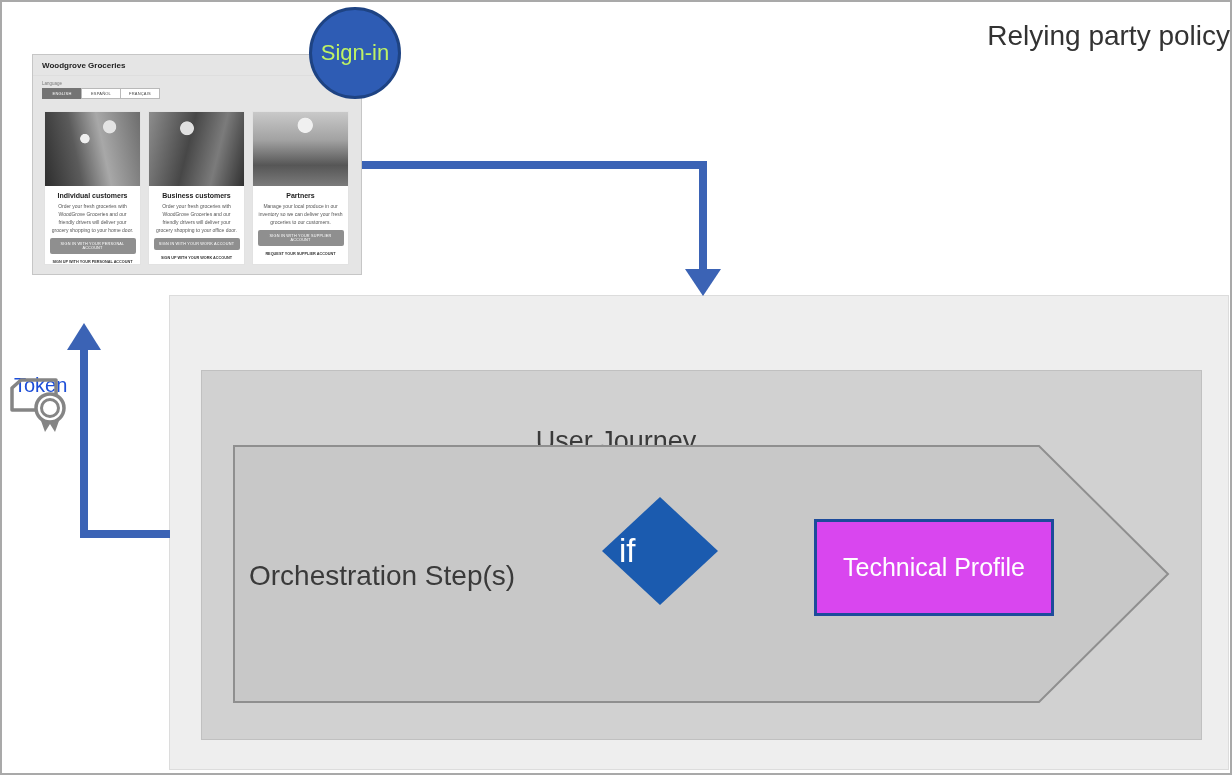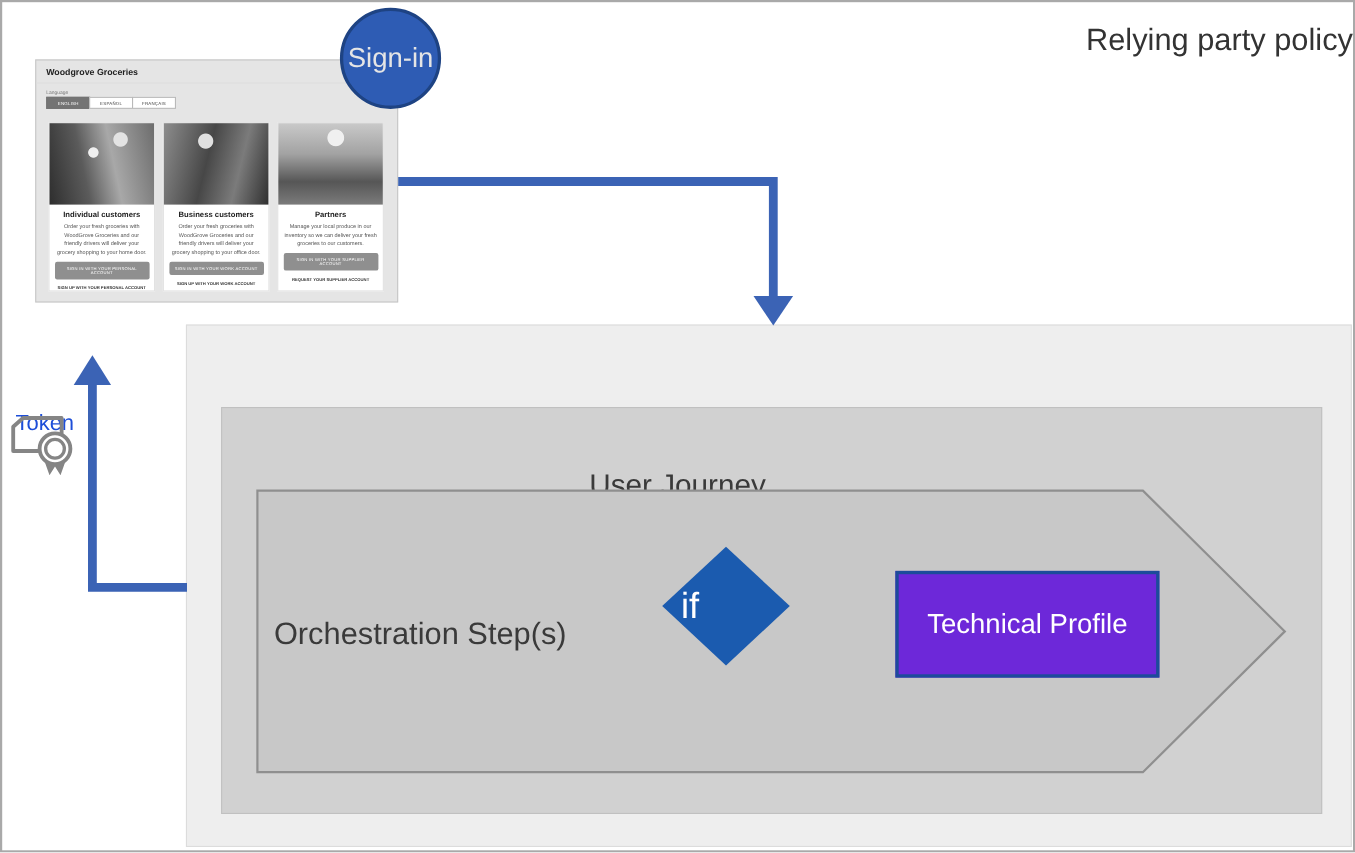--- a/index.html
+++ b/index.html
@@ -36,41 +36,41 @@
       radial-gradient(circle at 55% 18%, #f0f0f0 0 9%, rgba(0,0,0,0) 10%),
       linear-gradient(180deg,#c9c9c9 0%,#a2a2a2 38%,#565656 72%,#7b7b7b 100%);}
   .card-title{font-size:7px;font-weight:bold;color:#222;margin-top:6px;}
   .card-desc{font-size:5px;line-height:1.6;color:#555;padding:3px 5px 0;}
   .card-btn{margin-top:4px;width:82px;background:#8f8f8f;color:#fff;font-size:3.8px;
             letter-spacing:.2px;padding:4px 2px;border-radius:2px;cursor:pointer;}
   .card-link{font-size:3.8px;font-weight:bold;color:#333;margin-top:6px;cursor:pointer;}
   
   .signin{position:absolute;left:307px;top:5px;width:92px;height:92px;border-radius:50%;
           background:#2e5cb4;border:3px solid #1e4383;box-sizing:border-box;
-          display:flex;align-items:center;justify-content:center;color:#e5e5e5;font-size:25px;text-align:center;}
+          display:flex;align-items:center;justify-content:center;color:#bef264;font-size:22px;text-align:center;}
   
   .token-label{position:absolute;left:12px;top:356px;font-size:20px;color:#1d4ed8;margin-top:16px;}
   .token-icon{position:absolute;left:6px;top:370px;}
   
   .rp-box{position:absolute;left:167px;top:293px;width:1060px;height:475px;background:#eeeeee;
           border:1px solid #dcdcdc;box-sizing:border-box;}
   .rp-title{position:absolute;left:0;top:18px;width:100%;text-align:right;
             font-size:28px;color:#333;}
   .uj-box{position:absolute;left:199px;top:368px;width:1001px;height:370px;background:#d1d1d1;
           border:1px solid #c0c0c0;box-sizing:border-box;}
   .uj-title{position:absolute;left:0;top:388px;width:100%;text-align:center;
             font-size:27px;color:#3a3a3a;margin-top:36px;}
   .svg-layer{position:absolute;left:0;top:0;width:1232px;height:775px;pointer-events:none;}
   .orch-label{position:absolute;left:247px;top:558px;font-size:28px;color:#3a3a3a;}
   .if-label{position:absolute;left:617px;top:527px;width:84px;height:44px;line-height:44px;
             text-align:left;font-size:33px;color:#fff;}
   .preconditions{position:absolute;left:538px;top:609px;width:248px;text-align:center;
                  font-size:26px;color:#333;}
   .tech-profile{position:absolute;left:812px;top:517px;width:240px;height:97px;
-                background:#6d28d9;border:3px solid #1d4b9b;box-sizing:border-box;
+                background:#d946ef;border:3px solid #1d4b9b;box-sizing:border-box;
                 display:flex;align-items:center;justify-content:center;color:#fff;font-size:25px;}
 </style>
 </head>
 <body>
 
 <div class="canvas">
 
   <div class="site">
     <div class="site-header">Woodgrove Groceries</div>
     <div class="lang-row">

